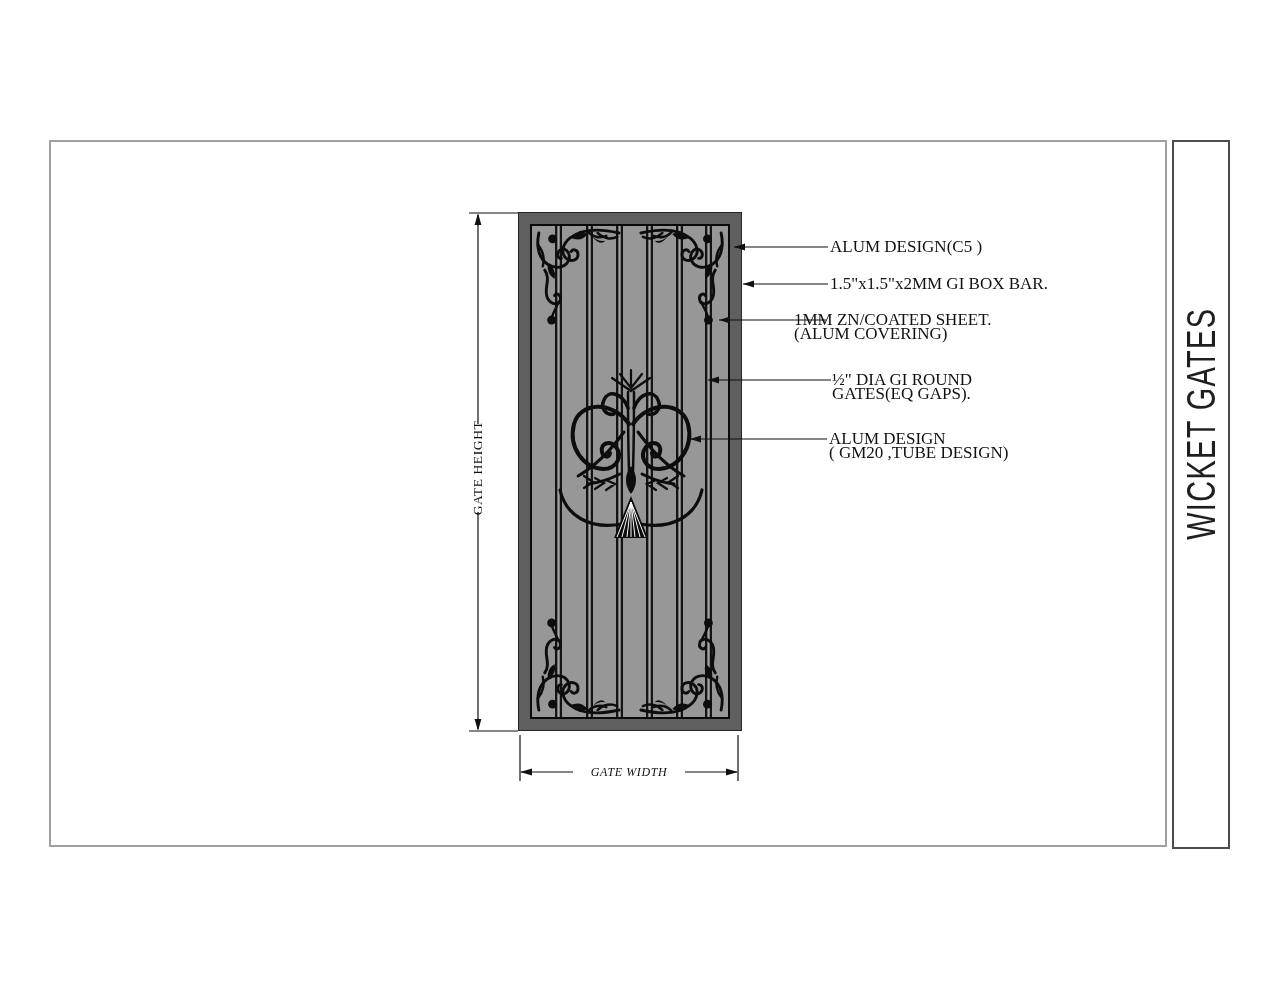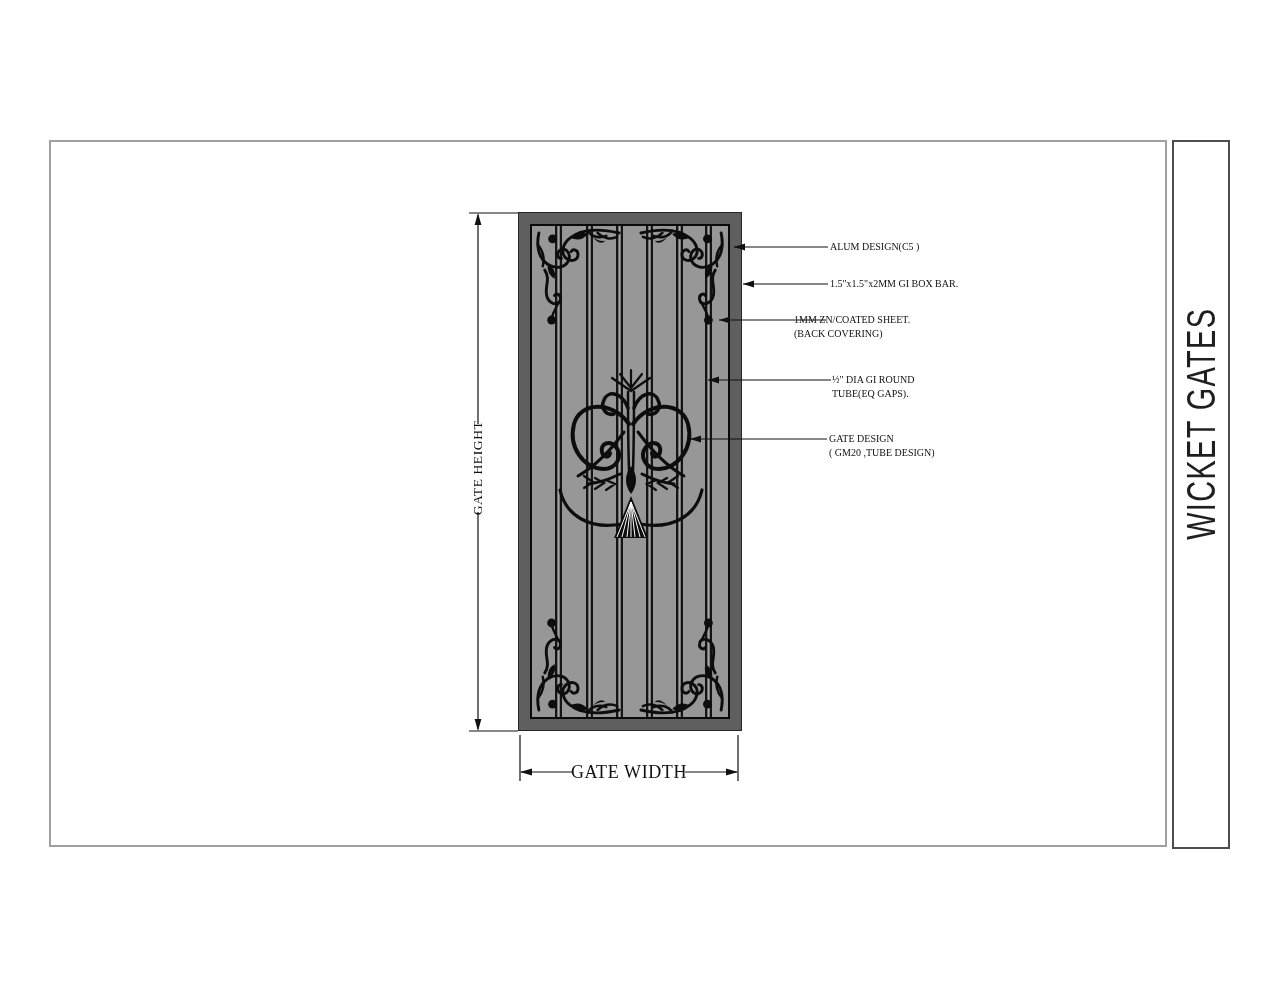--- a/index.html
+++ b/index.html
@@ -34,23 +34,23 @@
   .corner.br{right:1px;bottom:1px;transform:scale(-1,-1);}
   .emblem{position:absolute;left:22px;top:140px;width:154px;height:198px;color:var(--ornament);}
   
   .overlay{position:absolute;left:0;top:0;width:1280px;height:989px;pointer-events:none;color:var(--line);}
   
   .dim-h{position:absolute;left:428px;top:458px;width:100px;height:20px;
          display:flex;align-items:center;justify-content:center;
          transform:rotate(-90deg);font-size:13.5px;letter-spacing:0.6px;white-space:nowrap;}
   .dim-w{position:absolute;left:574px;top:763px;width:110px;height:18px;
          display:flex;align-items:center;justify-content:center;
-         font-size:18px;letter-spacing:0.6px;white-space:nowrap;background:#fff;}
+         font-size:12px;letter-spacing:0.6px;white-space:nowrap;background:#fff;font-style:italic;}
   
-  .anno{position:absolute;font-size:10px;line-height:13.5px;white-space:nowrap;}
+  .anno{position:absolute;font-size:17px;line-height:13.5px;white-space:nowrap;}
   .a1{left:830px;top:240px;}
   .a2{left:830px;top:277px;}
   .a3{left:794px;top:313px;}
   .a4{left:832px;top:373px;}
   .a5{left:829px;top:432px;}
 </style>
 </head>
 <body>
 
 <svg width="0" height="0" style="position:absolute" aria-hidden="true">
@@ -173,24 +173,24 @@
   <div class="anno a1">
     <div>ALUM DESIGN(C5 )</div>
     <div></div>
   </div>
   <div class="anno a2">
     <div>1.5"x1.5"x2MM GI BOX BAR.</div>
     <div></div>
   </div>
   <div class="anno a3">
     <div>1MM ZN/COATED SHEET.</div>
-    <div>(BACK COVERING)</div>
+    <div>(ALUM COVERING)</div>
   </div>
   <div class="anno a4">
     <div>½" DIA GI ROUND</div>
-    <div>TUBE(EQ GAPS).</div>
+    <div>GATES(EQ GAPS).</div>
   </div>
   <div class="anno a5">
-    <div>GATE DESIGN</div>
+    <div>ALUM DESIGN</div>
     <div>( GM20 ,TUBE DESIGN)</div>
   </div>
 
 </div>
 
 </body></html>

